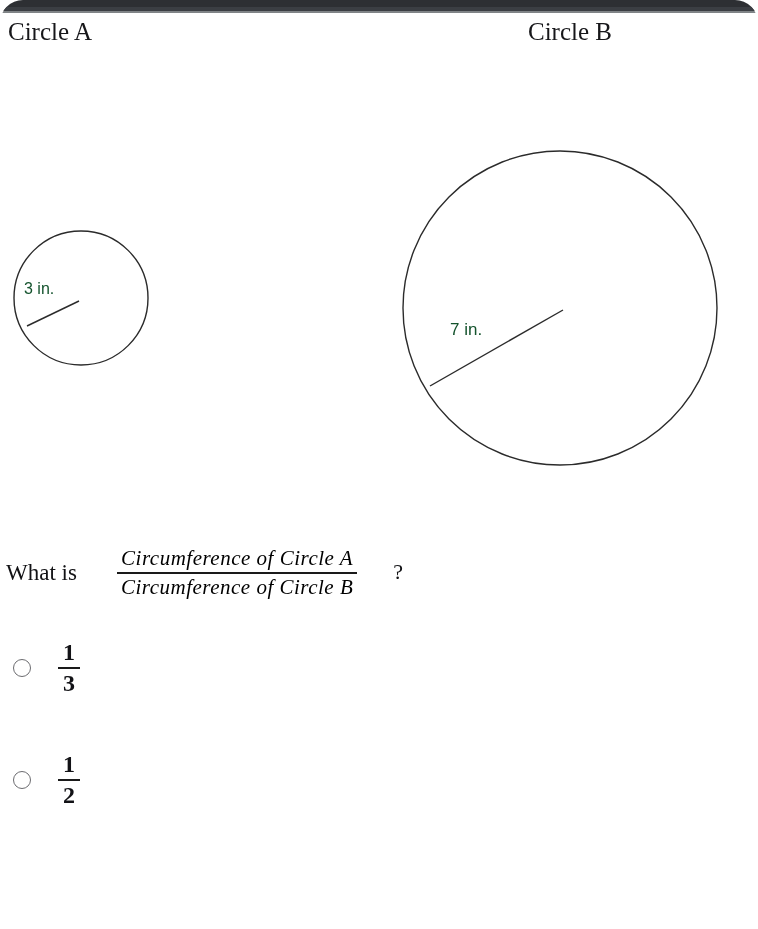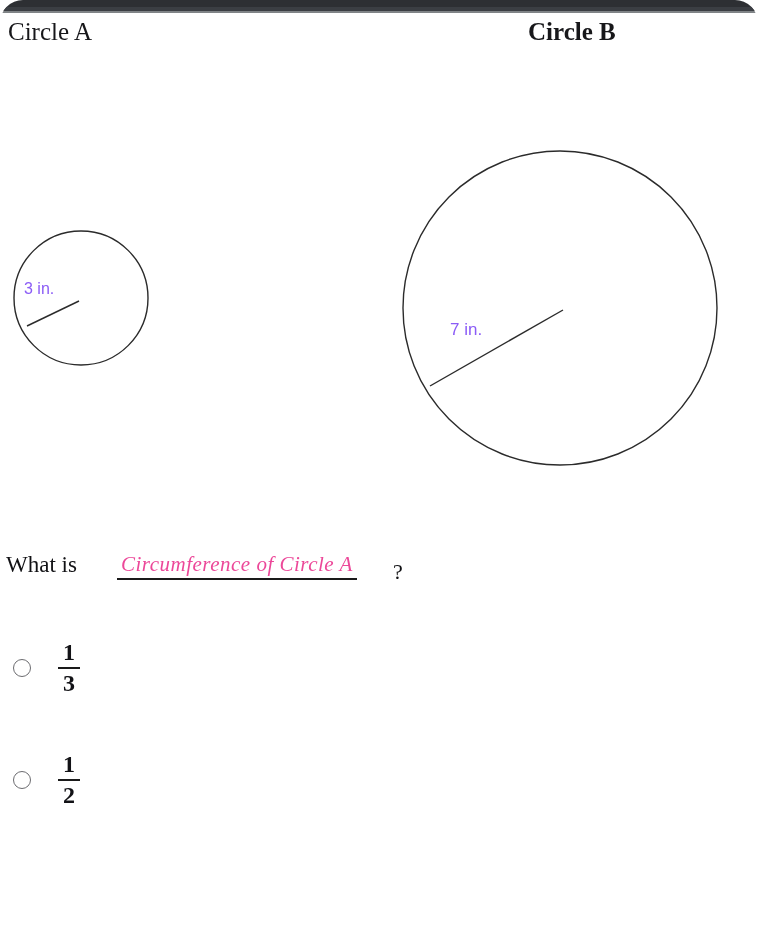--- a/index.html
+++ b/index.html
@@ -45,31 +45,31 @@
   
   .circle-heading {
     position: absolute;
     font-family: "Liberation Serif", serif;
     font-size: 25px;
     color: #17171a;
     white-space: nowrap;
     line-height: 1;
   }
   #heading-a { left: 8px;  top: 19px; }
-  #heading-b { left: 528px; top: 19px; font-weight: bold; }
+  #heading-b { left: 528px; top: 19px; }
 
   
   .diagram { position: absolute; }
   #diagram-a { left: 6px;  top: 225px; width: 160px; height: 150px; }
   #diagram-b { left: 395px; top: 142px; width: 335px; height: 335px; }
 
   .dim-label {
     position: absolute;
     font-family: "Liberation Sans", sans-serif;
-    color: #8b5cf6;
+    color: #14532d;
     white-space: nowrap;
     line-height: 1;
   }
   #label-a { left: 24px;  top: 281px; font-size: 16px; }
   #label-b { left: 450px; top: 321px; font-size: 17px; }
 
   
   #statement {
     position: absolute;
     left: 6px;
@@ -96,21 +96,21 @@
     white-space: nowrap;
   }
   .ratio-frac {
     display: inline-flex;
     flex-direction: column;
     align-items: stretch;
     margin: 0 6px 0 10px;
     font-family: "Liberation Serif", serif;
     font-style: italic;
     font-size: 21px;
-    color: #ec4899;
+    color: #000000;
   }
   .ratio-frac .num,
   .ratio-frac .den {
     white-space: nowrap;
     text-align: center;
     padding: 1px 4px;
     letter-spacing: 0.5px;
   }
   .ratio-frac .num { border-bottom: 2px solid #1a1a1a; }
   #question-mark {
@@ -204,20 +204,21 @@
     <circle cx="165" cy="166" r="157" fill="none" stroke="#2b2b2b" stroke-width="1.4"></circle>
     <line x1="35" y1="244" x2="168" y2="168" stroke="#2b2b2b" stroke-width="1.4"></line>
   </svg>
   <div class="dim-label" id="label-b">7 in.</div>
 
 
   <div id="question-row">
     <span id="question-lead">What is</span>
     <span class="ratio-frac">
       <span class="num">Circumference  of  Circle  A</span>
+      <span class="den">Circumference  of  Circle  B</span>
     </span>
     <span id="question-mark">?</span>
   </div>
 
   <div class="choice" id="choice-0">
     <span class="radio"></span>
     <span class="choice-frac">
       <span class="num">1</span>
       <span class="den">3</span>
     </span>

